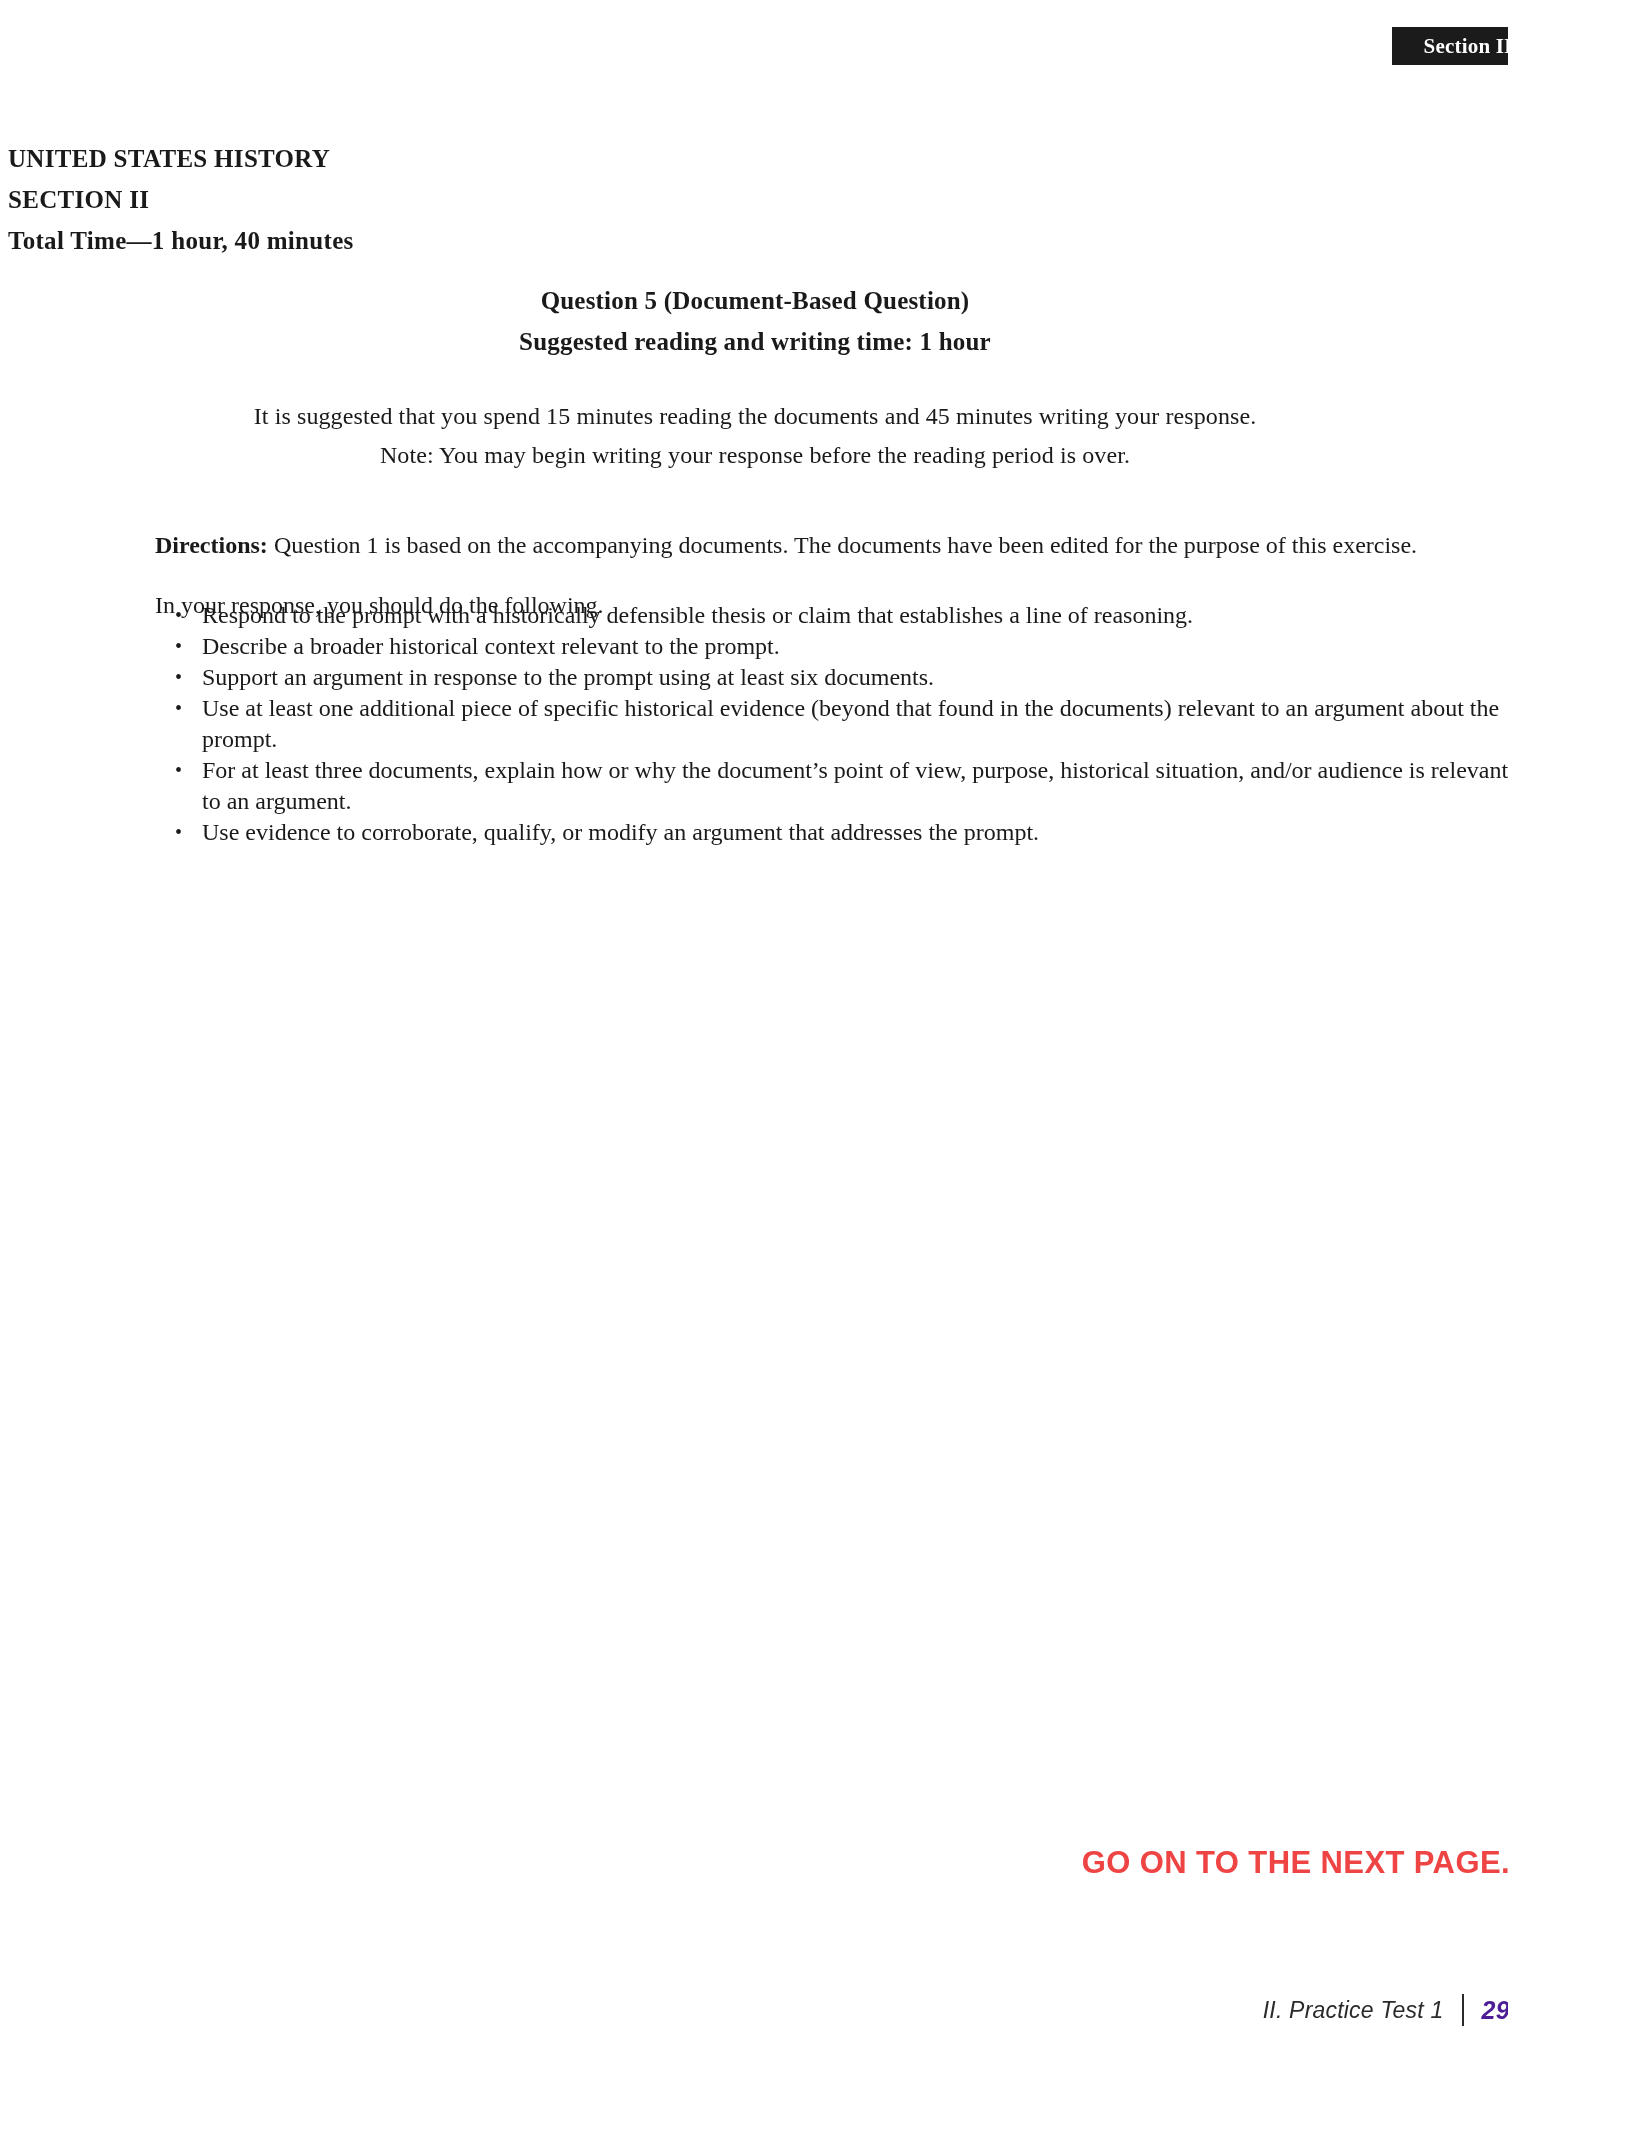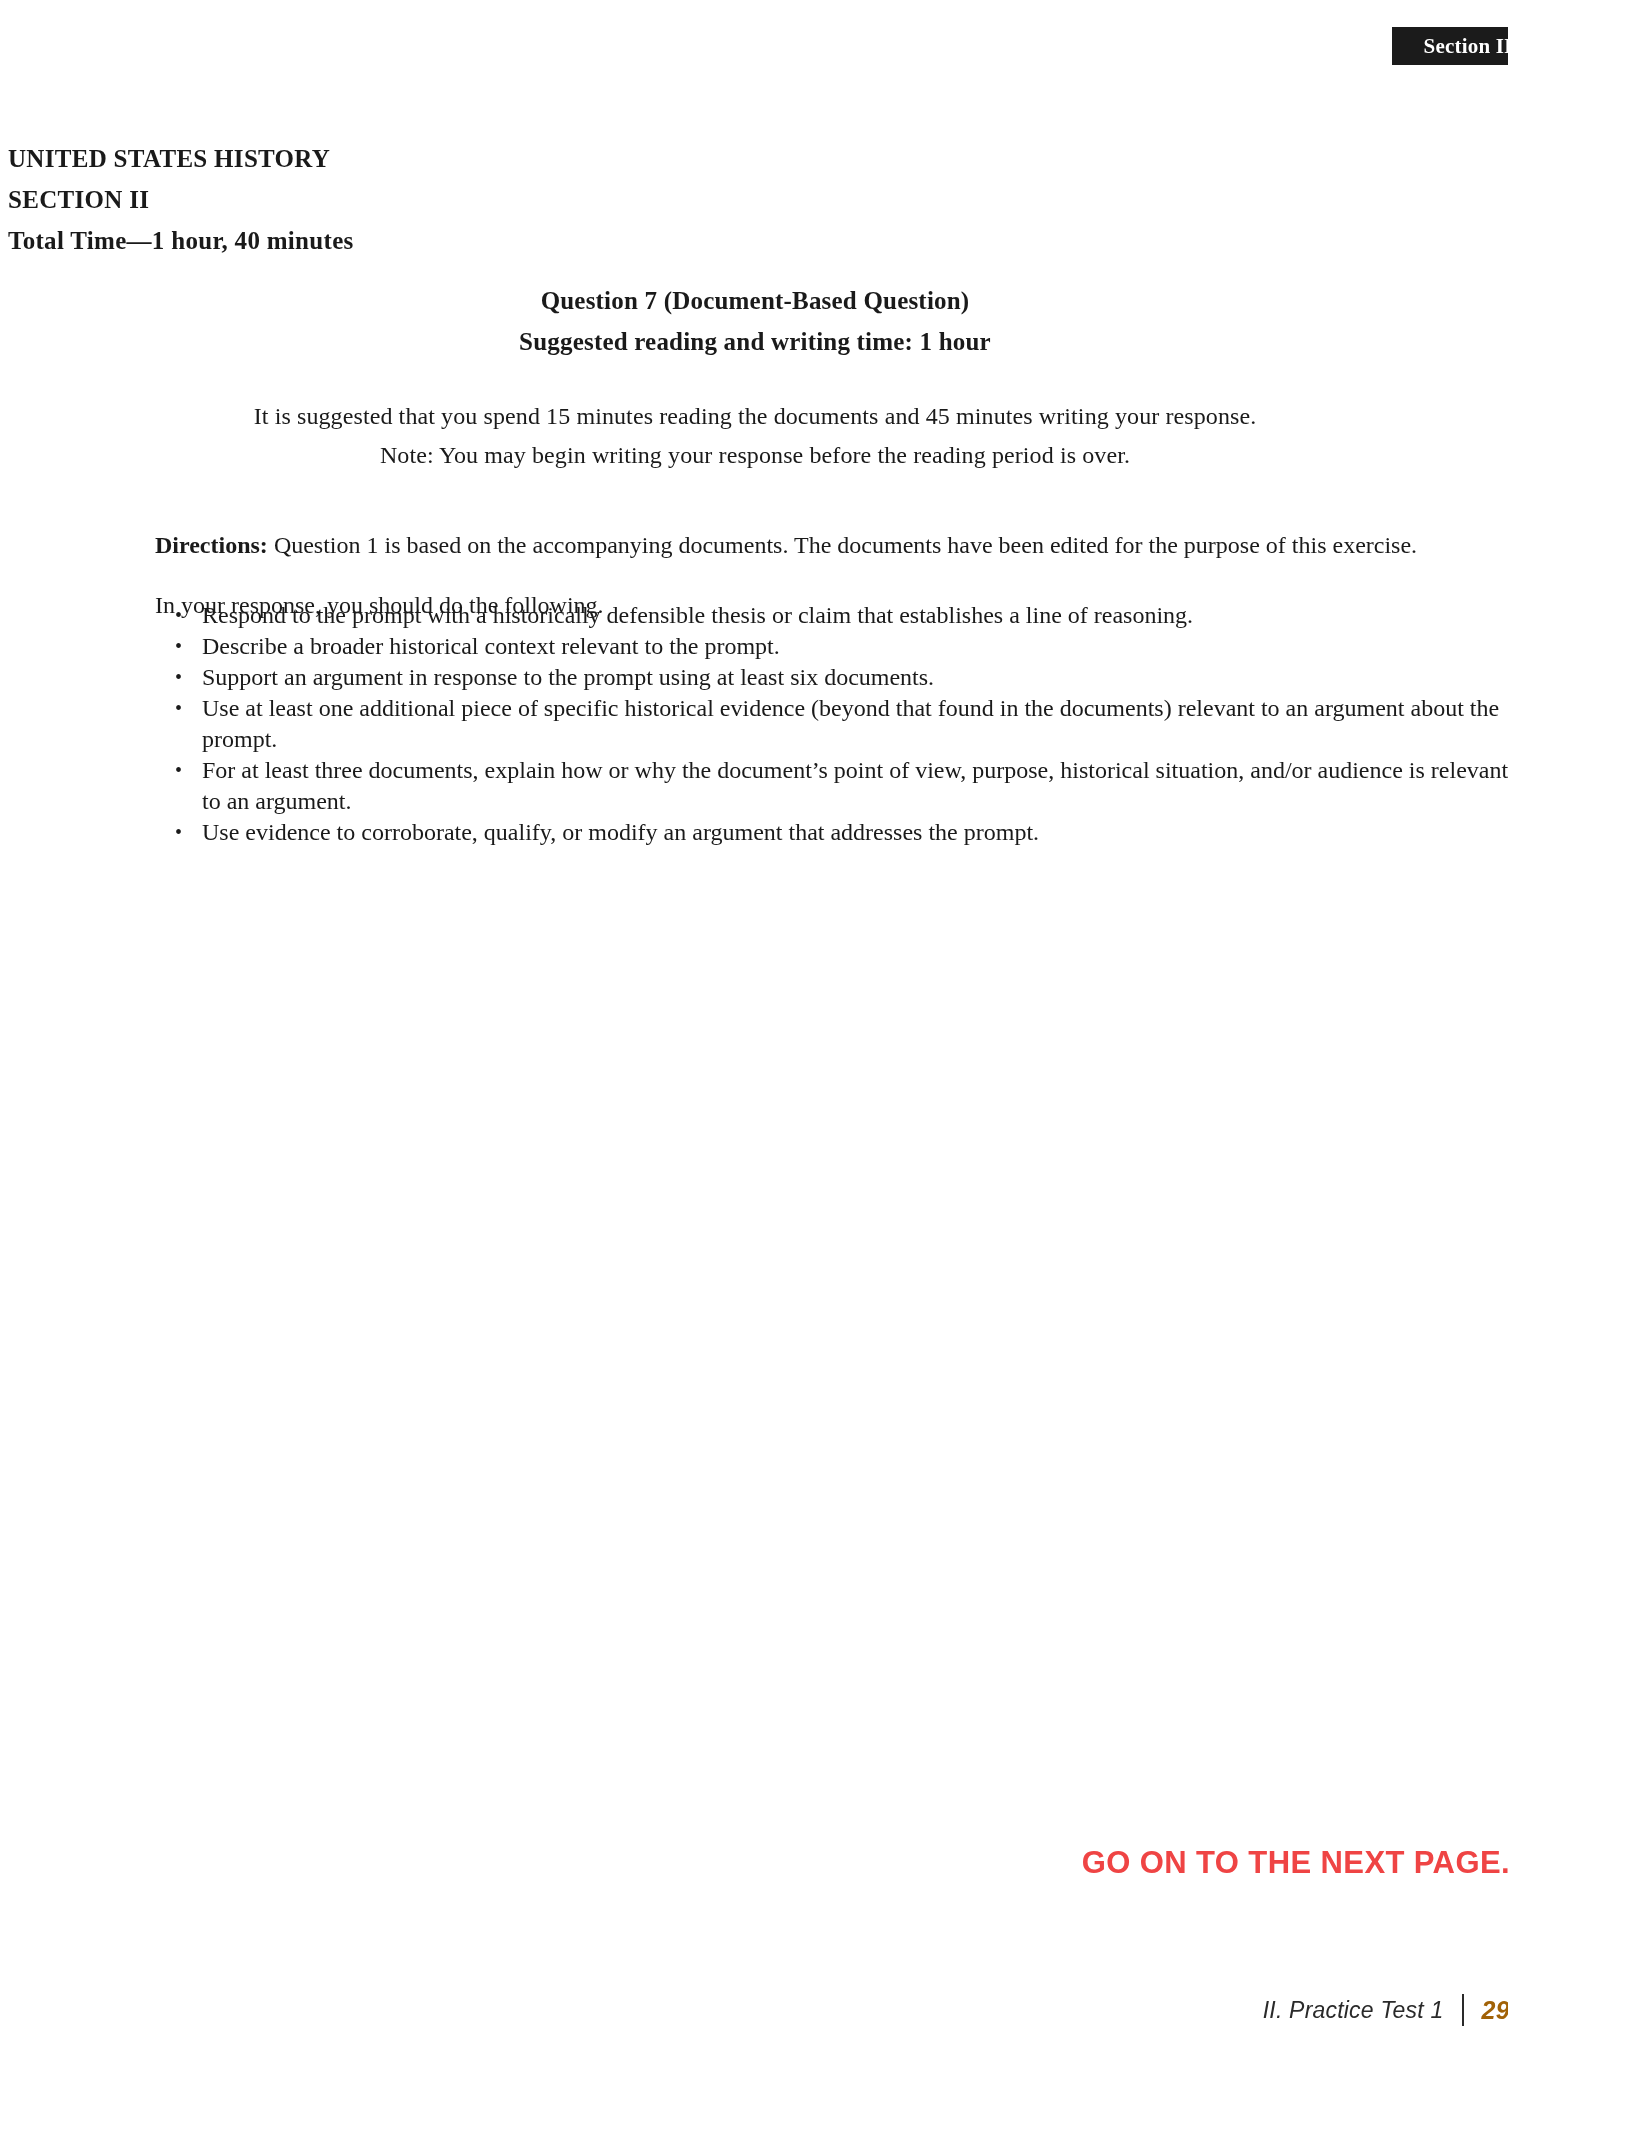--- a/index.html
+++ b/index.html
@@ -174,21 +174,21 @@
     display: inline-block;
     width: 2px;
     height: 32px;
     background: #2a2a2a;
     margin: 0 17px 0 19px;
   }
   .footer-pagenum {
     font-size: 25px;
     font-weight: bold;
     letter-spacing: 0.4px;
-    color: #a16207;
+    color: #4c1d95;
   }
 </style>
 </head>
 <body>
 
 <div class="page">
 
   <div class="edge-bar"></div>
 
   <div class="section-tab">
@@ -197,21 +197,21 @@
 
   <div class="content">
 
     <div class="heading-block">
       <div class="heading-line">UNITED STATES HISTORY</div>
       <div class="heading-line">SECTION II</div>
       <div class="heading-line">Total Time—1 hour, 40 minutes</div>
     </div>
 
     <div class="question-block">
-      <div class="question-line">Question 7 (Document-Based Question)</div>
+      <div class="question-line">Question 5 (Document-Based Question)</div>
       <div class="question-line">Suggested reading and writing time: 1 hour</div>
     </div>
 
     <div class="suggest-block">
       <div class="suggest-line">It is suggested that you spend 15 minutes reading the documents and 45 minutes writing your response.</div>
       <div class="suggest-line">Note: You may begin writing your response before the reading period is over.</div>
     </div>
 
     <p class="directions">
       <span class="lead">Directions:</span><span> Question 1 is based on the accompanying documents. The documents have been edited for the purpose of this exercise.</span>

